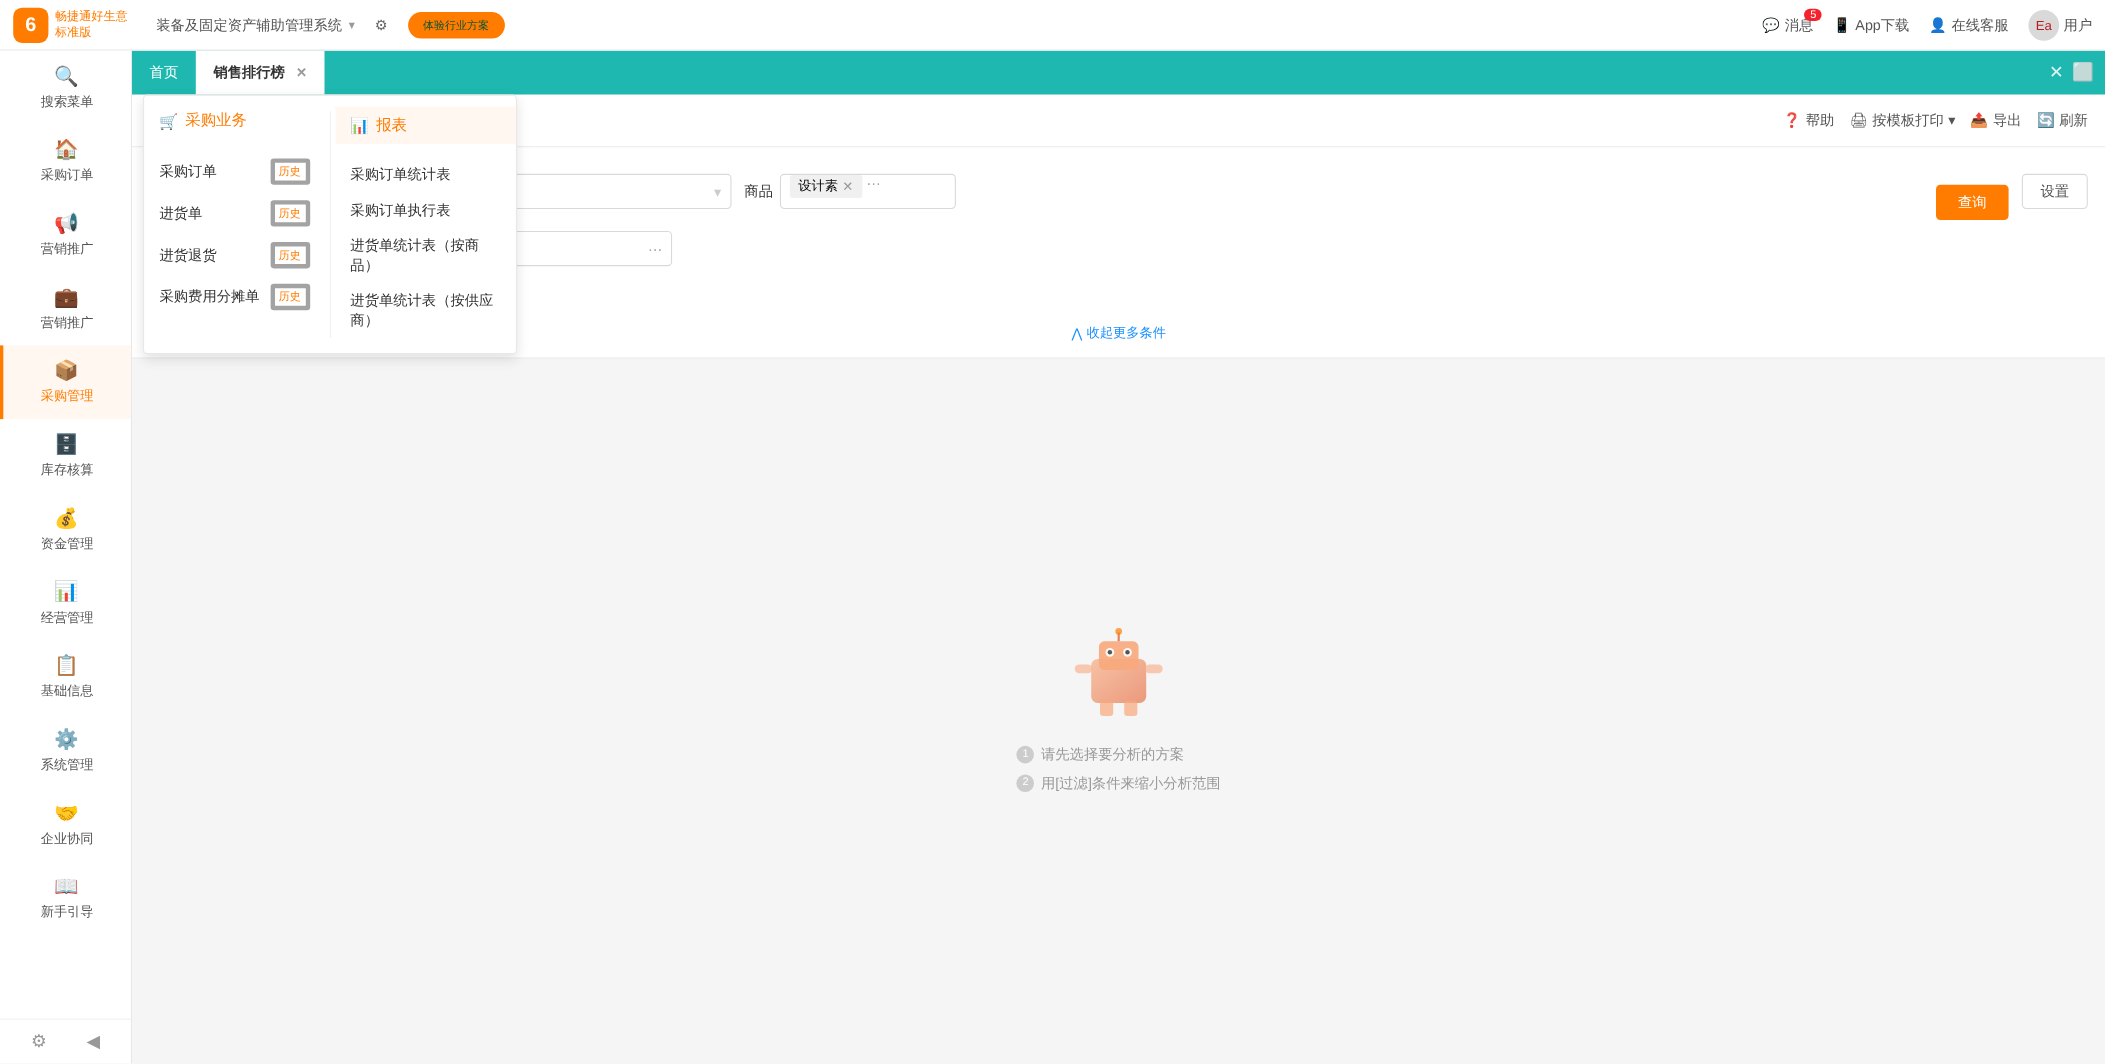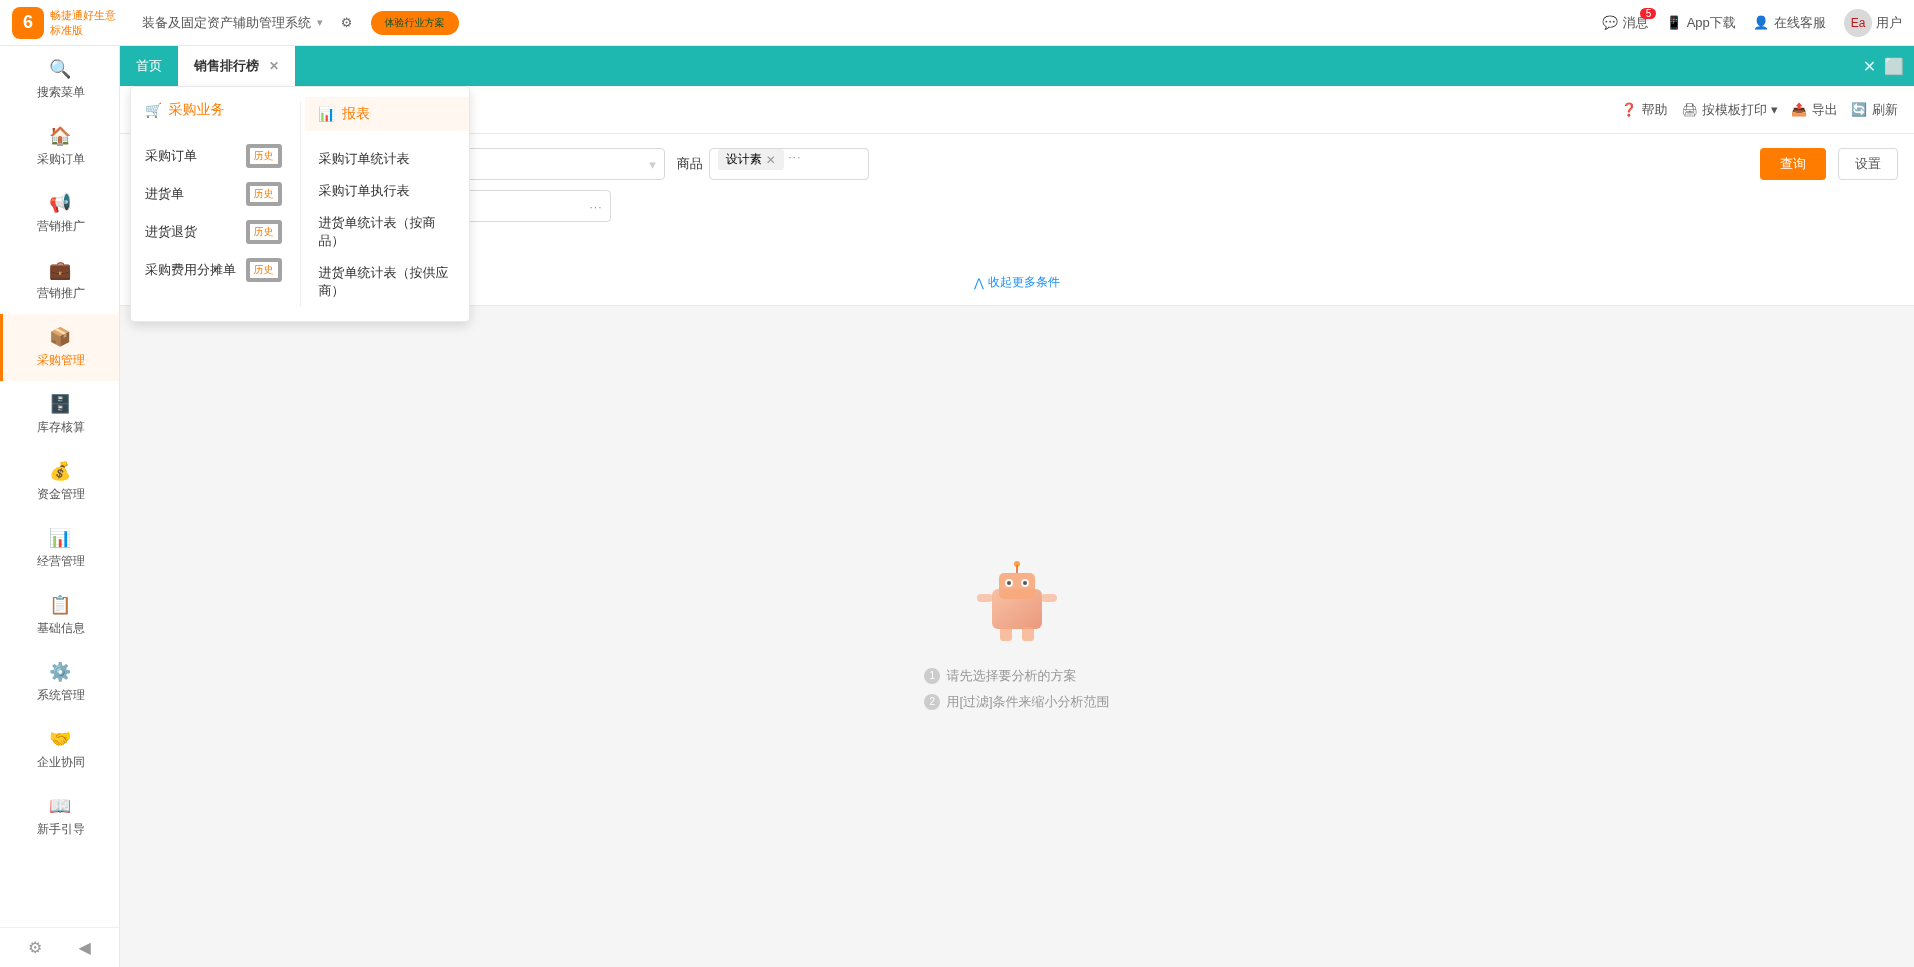--- a/index.html
+++ b/index.html
@@ -146,20 +146,21 @@
 
     .action-btn-primary {
       background: #ff7c00;
       color: #fff;
       border: none;
       border-radius: 4px;
       padding: 6px 20px;
       font-size: 13px;
       cursor: pointer;
       height: 32px;
+      margin-top: 20px;
     }
     .action-btn-default {
       background: #fff;
       color: #555;
       border: 1px solid #d9d9d9;
       border-radius: 4px;
       padding: 6px 16px;
       font-size: 13px;
       cursor: pointer;
       height: 32px;

